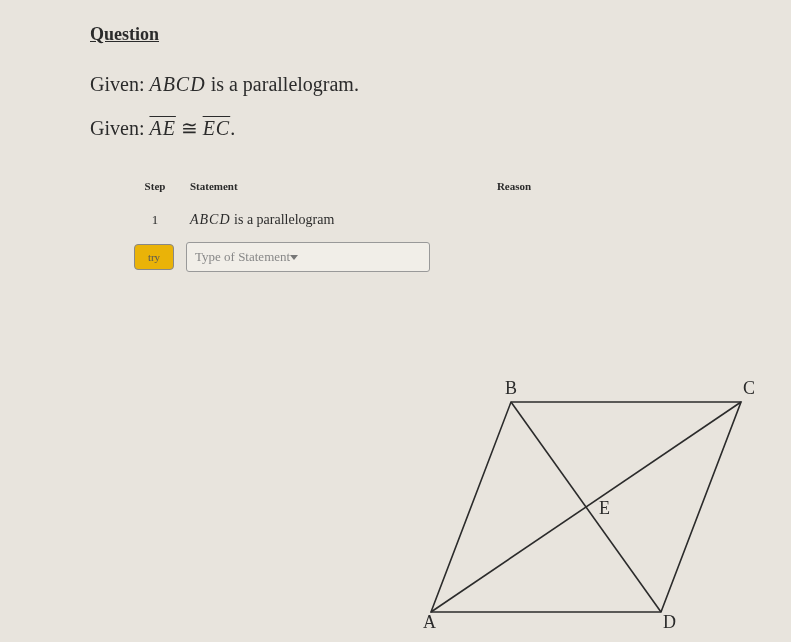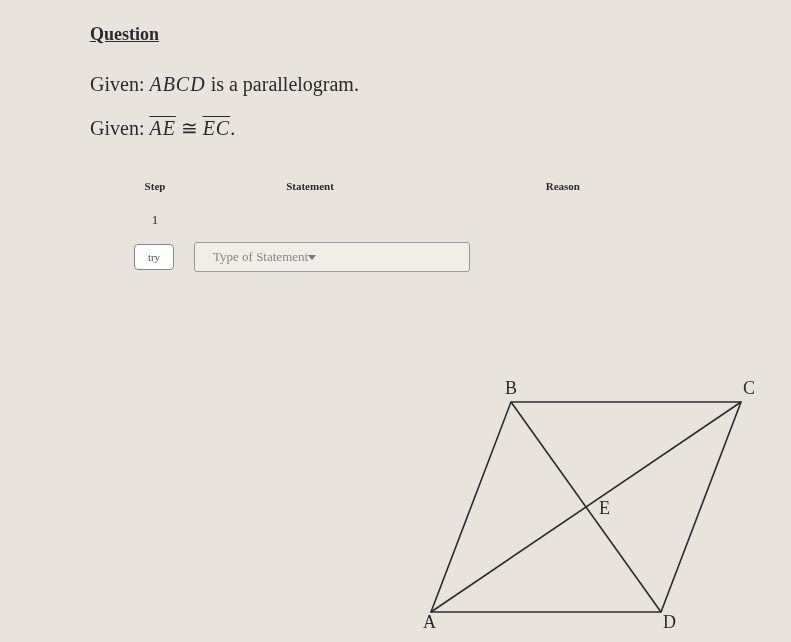--- a/index.html
+++ b/index.html
@@ -36,60 +36,60 @@
       margin-left: 30px;
       width: 480px;
     }
     .proof-header {
       display: flex;
       font-weight: bold;
       font-size: 11px;
       padding-bottom: 12px;
     }
     .col-step { width: 70px; text-align: center; }
-    .col-statement { width: 240px; text-align: center; }
-    .col-reason { width: 150px; text-align: right; padding-left: 18px; }
+    .col-statement { width: 240px; }
+    .col-reason { width: 150px; text-align: center; padding-left: 18px; }
     .proof-row {
       display: flex;
       font-size: 14px;
       align-items: center;
       height: 32px;
     }
     .proof-row .col-step { font-size: 13px; }
     .try-row {
       display: flex;
       align-items: center;
       margin-top: 6px;
     }
     .try-btn {
       width: 40px;
       height: 26px;
       border: 1px solid #888;
       border-radius: 4px;
-      background: #ffffff;
+      background: #eab308;
       font-size: 11px;
       color: #555;
       display: flex;
       align-items: center;
       justify-content: center;
       margin-left: 14px;
-      margin-right: 20px;
+      margin-right: 12px;
       cursor: pointer;
     }
     .type-select {
-      width: 276px;
+      width: 244px;
       height: 30px;
       border: 1px solid #999;
       border-radius: 3px;
       background: #f1eee8;
       font-size: 13px;
       color: #888;
       display: flex;
       align-items: center;
-      padding: 0 18px;
+      padding: 0 8px;
       cursor: pointer;
     }
     .caret {
       width: 0; height: 0;
       border-left: 4px solid transparent;
       border-right: 4px solid transparent;
       border-top: 5px solid #777;
     }
     .figure-wrap {
       position: absolute;
@@ -125,20 +125,23 @@
 
 <div class="proof-table">
   <div class="proof-header">
     <div class="col-step">Step</div>
     <div class="col-statement">Statement</div>
     <div class="col-reason">Reason</div>
   </div>
 
   <div class="proof-row">
     <div class="col-step">1</div>
+    <div class="col-statement">
+      <span class="math-it">ABCD</span><span> is a parallelogram</span>
+    </div>
   </div>
 
   <div class="try-row">
     <div class="try-btn">try</div>
     <div class="type-select">
       <span>Type of Statement</span>
       <span class="caret"></span>
     </div>
   </div>
 </div>

